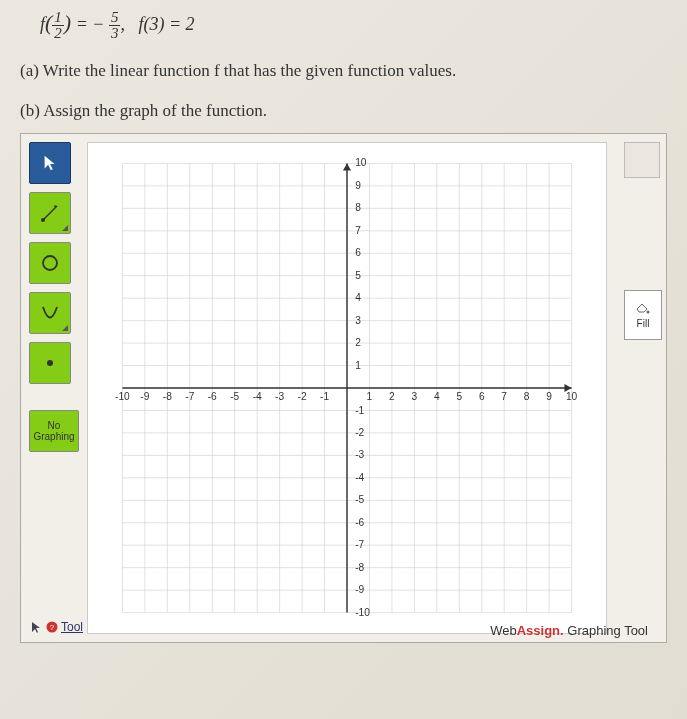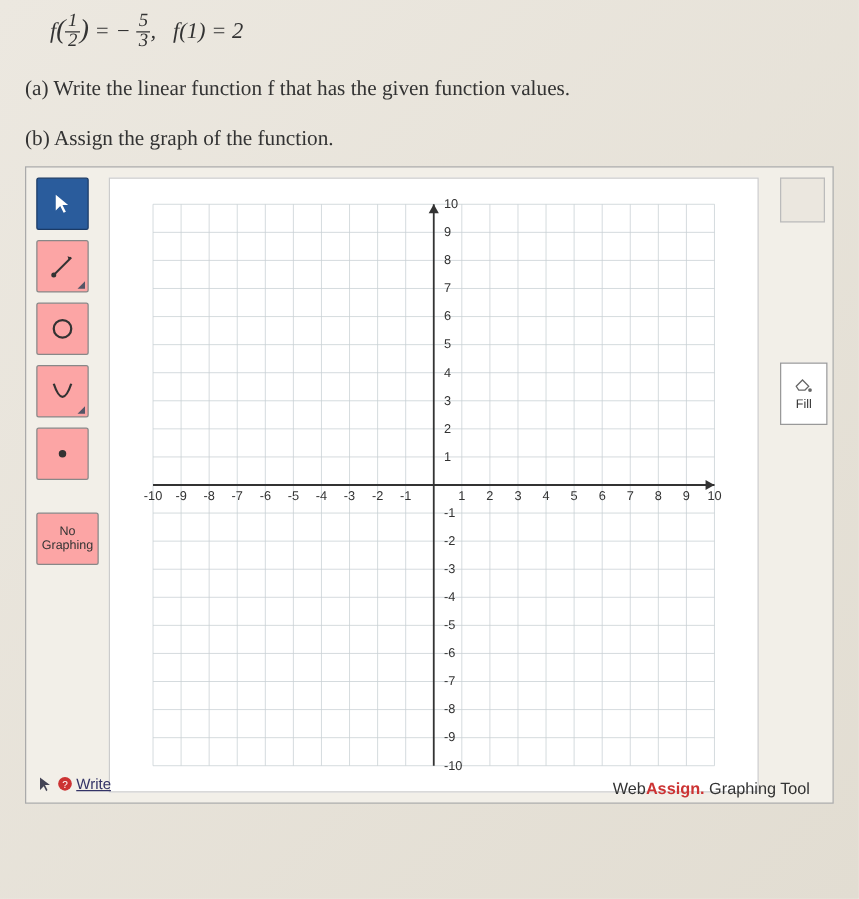--- a/index.html
+++ b/index.html
@@ -41,21 +41,21 @@
       height: 510px;
     }
     .graph-inner { display: flex; gap: 8px; height: 100%; }
     .toolbar {
       display: flex; flex-direction: column; gap: 8px;
       width: 50px;
     }
     .tool-btn {
       width: 42px; height: 42px;
       border: 1px solid #888;
-      background: #fca5a5;
+      background: #84cc16;
       display: flex; align-items: center; justify-content: center;
       border-radius: 2px;
       cursor: pointer;
       position: relative;
     }
     .tool-btn.selected {
       background: #2a5c9c;
       color: #fff;
       border-color: #1a3a66;
     }
@@ -115,21 +115,21 @@
     .axis-lbl { font: 10px Arial; fill: #333; }
   </style>
 </head>
 <body>
 
 <div class="problem-top">
   <div class="math-given">
     <span>f</span><span style="font-size:22px">(</span><span class="frac"><span class="num">1</span><span class="den">2</span></span><span style="font-size:22px">)</span>
     <span>= −</span>
     <span class="frac"><span class="num">5</span><span class="den">3</span></span><span>,</span>
-    &nbsp;&nbsp;<span>f(1) = 2</span>
+    &nbsp;&nbsp;<span>f(3) = 2</span>
   </div>
   <div class="part-a">(a) Write the linear function f that has the given function values.</div>
   <div class="part-b">(b) Assign the graph of the function.</div>
 </div>
 
 <div class="graph-tool">
   <div class="graph-inner">
     <div class="toolbar">
       <div class="tool-btn selected">
         <svg width="18" height="18" viewBox="0 0 20 20">
@@ -271,18 +271,18 @@
   </div>
 
   <a class="help-link">
     <svg width="14" height="14" viewBox="0 0 14 14">
         <path d="M3 2 L3 12 L6 9 L8 13 L9 12 L7 8 L11 8 Z" fill="#445"></path>
       </svg>
     <svg width="12" height="12" viewBox="0 0 12 12">
         <circle cx="6" cy="6" r="5.5" fill="#c33"></circle>
         <text x="6" y="9" text-anchor="middle" font-size="8" fill="#fff" font-family="Arial">?</text>
       </svg>
-    <span>Write</span>
+    <span>Tool</span>
   </a>
   <div class="brand">
     <span>Web</span><b>Assign.</b><span> Graphing Tool</span>
   </div>
 </div>
 
 </body></html>

